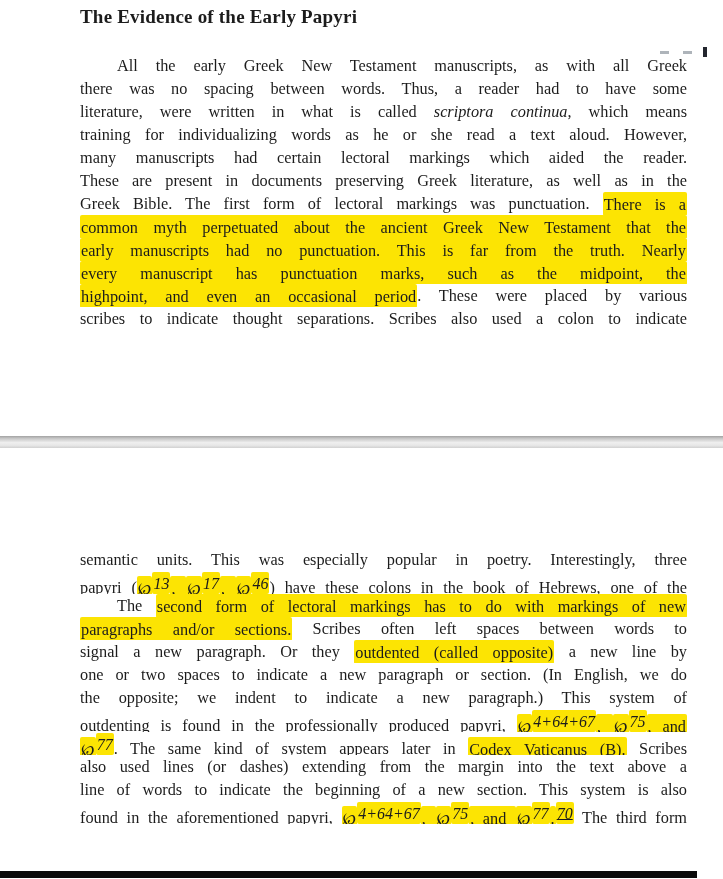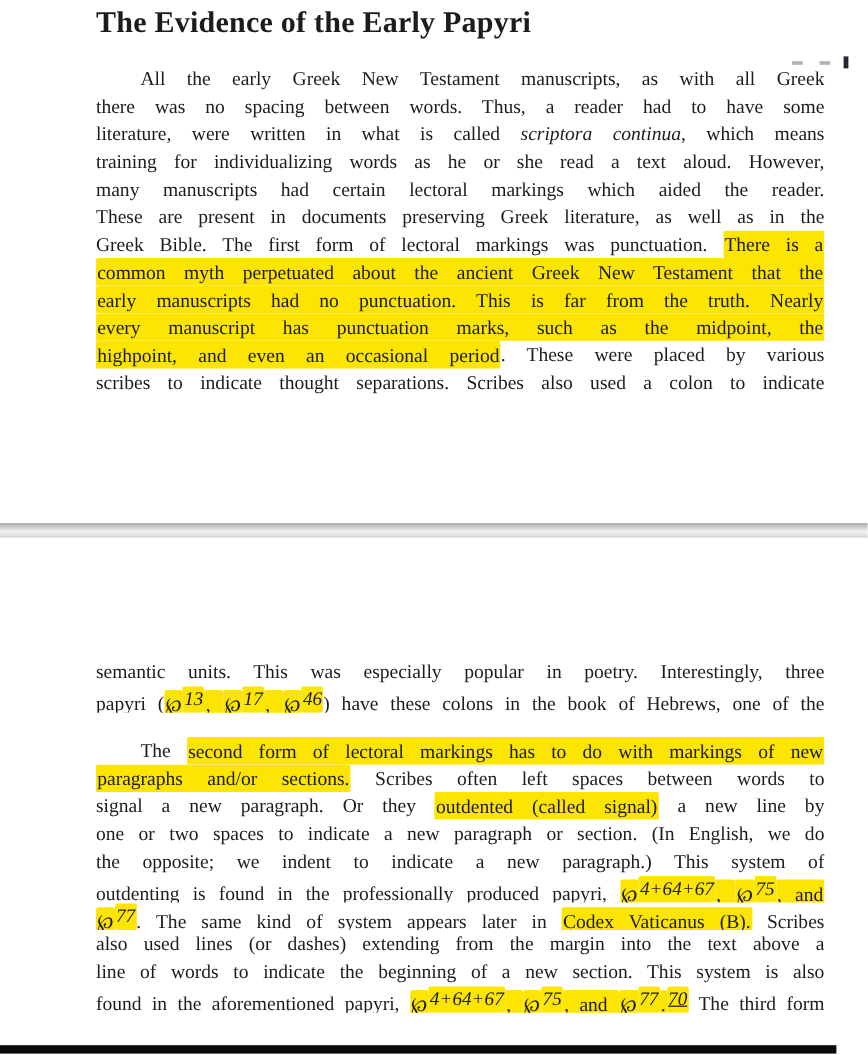--- a/index.html
+++ b/index.html
@@ -5,33 +5,33 @@
   html,body{margin:0;padding:0;}
   body{
     width:723px;height:879px;position:relative;overflow:hidden;
     background:#ffffff;
     font-family:"Liberation Serif", serif;
     color:var(--txt,#1c1c1c);
   }
   #doc{position:absolute;inset:0;}
   .heading{
     position:absolute;left:80px;top:6px;
-    font-size:25px;font-weight:bold;letter-spacing:.2px;
+    font-size:19px;font-weight:bold;letter-spacing:.2px;
   }
   .page-text{position:absolute;left:80px;width:607px;}
   #page1{top:54px;}
   #page2{top:548px;}
   .line{
     height:23px;line-height:23px;font-size:16.3px;
     text-align:justify;text-align-last:justify;text-justify:inter-word;
     overflow:hidden;
   }
   .line.noj{text-align-last:left;}
   .line.indent{text-indent:37px;}
-  .line.gap{margin-top:20px;}
+  .line.gap{margin-top:0;}
   .hl{background:var(--hl,#fce403);padding:2.5px 1px;border-radius:2px;
       box-decoration-break:clone;-webkit-box-decoration-break:clone;}
   .it{font-style:italic;}
   .sup{font-size:16px;vertical-align:5px;letter-spacing:0;font-style:italic;}
   .ul{text-decoration:underline;}
   .separator{
     position:absolute;left:0;top:436px;width:723px;height:12px;
     background:linear-gradient(180deg,#a2a2a2 0%,#c6c6c6 20%,#efefef 55%,#e6e6e6 80%,#d0d0d0 100%);
   }
   .bottom-bar{
@@ -65,21 +65,21 @@
       <div class="line"><span>scribes to indicate thought separations. Scribes also used a colon to indicate</span></div>
     </div>
 
   <div class="separator"></div>
 
   <div id="page2" class="page-text">
       <div class="line"><span>semantic units. This was especially popular in poetry. Interestingly, three</span></div>
       <div class="line"><span>papyri (</span><span class="hl">℘</span><span class="hl sup">13</span><span class="hl">, </span><span class="hl">℘</span><span class="hl sup">17</span><span class="hl">, </span><span class="hl">℘</span><span class="hl sup">46</span><span>) have these colons in the book of Hebrews, one of the</span></div>
       <div class="line indent gap"><span>The </span><span class="hl">second form of lectoral markings has to do with markings of new</span></div>
       <div class="line"><span class="hl">paragraphs and/or sections.</span><span> Scribes often left spaces between words to</span></div>
-      <div class="line"><span>signal a new paragraph. Or they </span><span class="hl">outdented (called signal)</span><span> a new line by</span></div>
+      <div class="line"><span>signal a new paragraph. Or they </span><span class="hl">outdented (called opposite)</span><span> a new line by</span></div>
       <div class="line"><span>one or two spaces to indicate a new paragraph or section. (In English, we do</span></div>
       <div class="line"><span>the opposite; we indent to indicate a new paragraph.) This system of</span></div>
       <div class="line"><span>outdenting is found in the professionally produced papyri, </span><span class="hl">℘</span><span class="hl sup">4+64+67</span><span class="hl">, </span><span class="hl">℘</span><span class="hl sup">75</span><span class="hl">, and</span></div>
       <div class="line"><span class="hl">℘</span><span class="hl sup">77</span><span>. The same kind of system appears later in </span><span class="hl">Codex Vaticanus (B).</span><span> Scribes</span></div>
       <div class="line"><span>also used lines (or dashes) extending from the margin into the text above a</span></div>
       <div class="line"><span>line of words to indicate the beginning of a new section. This system is also</span></div>
       <div class="line"><span>found in the aforementioned papyri, </span><span class="hl">℘</span><span class="hl sup">4+64+67</span><span class="hl">, </span><span class="hl">℘</span><span class="hl sup">75</span><span class="hl">, and </span><span class="hl">℘</span><span class="hl sup">77</span><span class="hl">.</span><span class="hl sup ul">70</span><span> The third form</span></div>
     </div>
 
   <div id="artifact-tick" class="artifact"></div>

